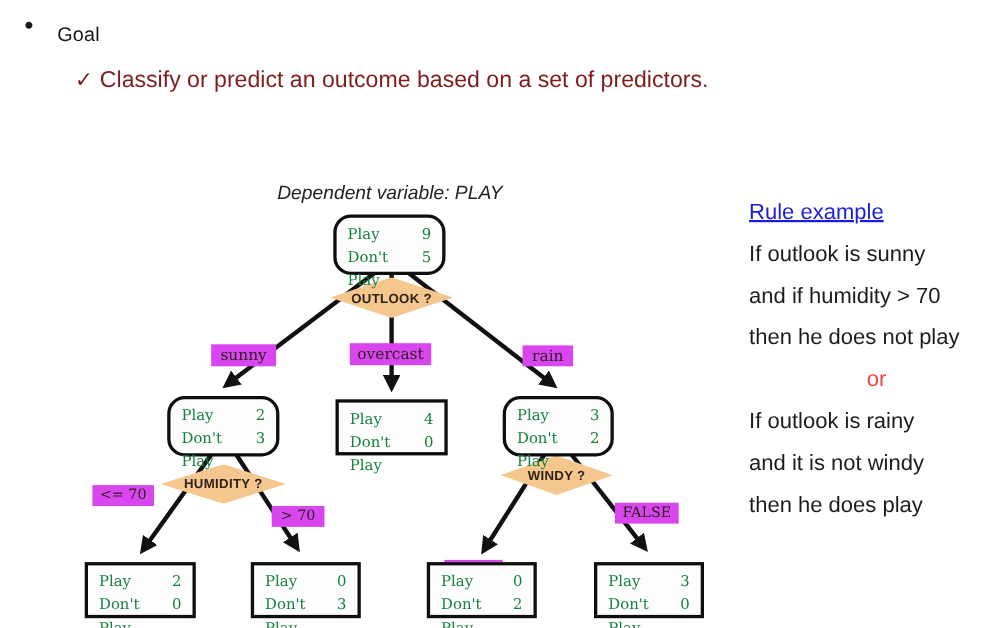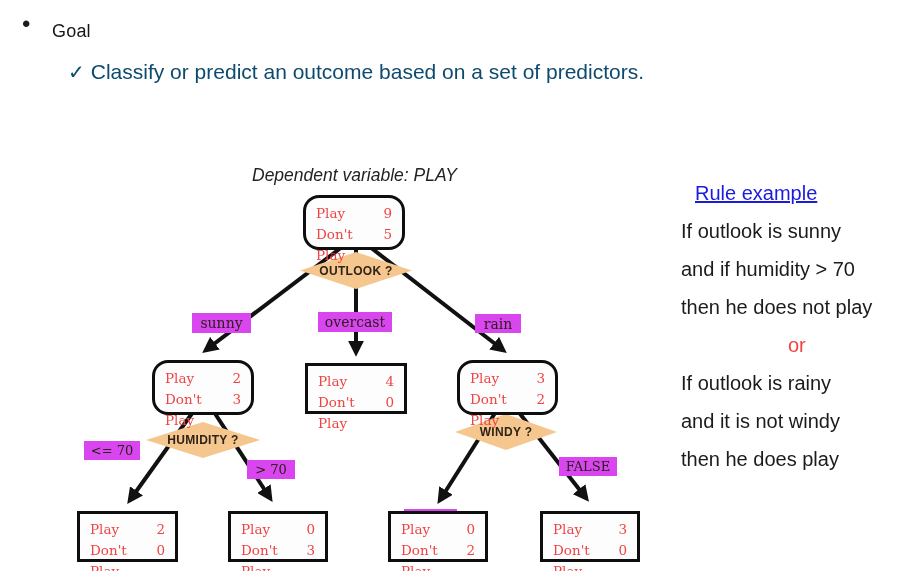--- a/index.html
+++ b/index.html
@@ -3,30 +3,30 @@
 <meta charset="utf-8">
 <style>
   html,body{margin:0;padding:0;background:#ffffff;}
   .screen{
     position:relative;width:914px;height:571px;background:#ffffff;
     font-family:"Liberation Sans",sans-serif;color:#1c1c1c;overflow:hidden;
   }
   
   .goal-bullet{position:absolute;left:22px;top:10px;font-size:24px;color:#1c1c1c;}
   .goal-title{position:absolute;left:52px;top:21px;font-size:18px;letter-spacing:.2px;color:#161616;}
-  .check-line{position:absolute;font-size:21px;color:#0c4a6e;white-space:nowrap;text-align:right;}
+  .check-line{position:absolute;font-size:21px;color:#7f1d1d;white-space:nowrap;text-align:right;}
   .check-line .check{margin-right:6px;font-size:20px;}
   .check1{left:68px;top:60px;}
   .check2{left:68px;top:104px;}
   
   .tree-title{position:absolute;left:252px;top:165px;font-size:17.5px;color:#262220;white-space:nowrap;font-style:italic;}
   .arrows{position:absolute;left:0;top:0;width:914px;height:571px;z-index:1;}
   .tnode{
     position:absolute;z-index:3;background:#fdfdfd;border:3px solid #0e0e0e;
-    font-family:"DejaVu Serif","Liberation Serif",serif;font-size:13.5px;color:#ef4444;
+    font-family:"DejaVu Serif","Liberation Serif",serif;font-size:13.5px;color:#15803d;
     box-sizing:border-box;padding:5px 10px 0 10px;
   }
   .tnode.rounded{border-radius:16px;}
   .trow{display:flex;justify-content:space-between;line-height:21px;}
   .diamond{
     position:absolute;z-index:2;background:#f5c78e;
     clip-path:polygon(50% 0,100% 50%,50% 100%,0 50%);
     display:flex;align-items:center;justify-content:center;
     font-family:"Liberation Sans",sans-serif;font-weight:bold;font-size:12px;
     color:#2e2317;letter-spacing:.3px;
@@ -54,21 +54,21 @@
   .l-sunny{left:192px;top:313px;width:59px;height:20px;font-size:14px;}
   .l-overcast{left:318px;top:312px;width:74px;height:20px;font-size:14px;}
   .l-rain{left:475px;top:314px;width:46px;height:19px;font-size:14px;}
   .l-humlow{left:84px;top:441px;width:56px;height:19px;font-size:13px;}
   .l-humhigh{left:247px;top:460px;width:48px;height:19px;font-size:13px;}
   .l-true{left:404px;top:461px;width:53px;height:19px;font-size:13px;margin-top:48px;}
   .l-false{left:559px;top:457px;width:58px;height:19px;font-size:13px;}
   
   .rules{position:absolute;left:681px;top:180px;width:220px;font-size:20px;color:#1b1b1b;}
   .rules .line{height:38px;line-height:26px;white-space:nowrap;}
-  .rule-link{color:#1b1be0;text-decoration:underline;cursor:pointer;margin-left:14px;}
+  .rule-link{color:#1b1be0;text-decoration:underline;cursor:pointer;}
   .or-line{color:#ef4444;padding-left:107px;}
 </style>
 </head>
 <body>
 
 <div class="screen">
 
   <span class="goal-bullet">•</span>
   <div class="goal-title">Goal</div>
   <div class="check-line check1">

